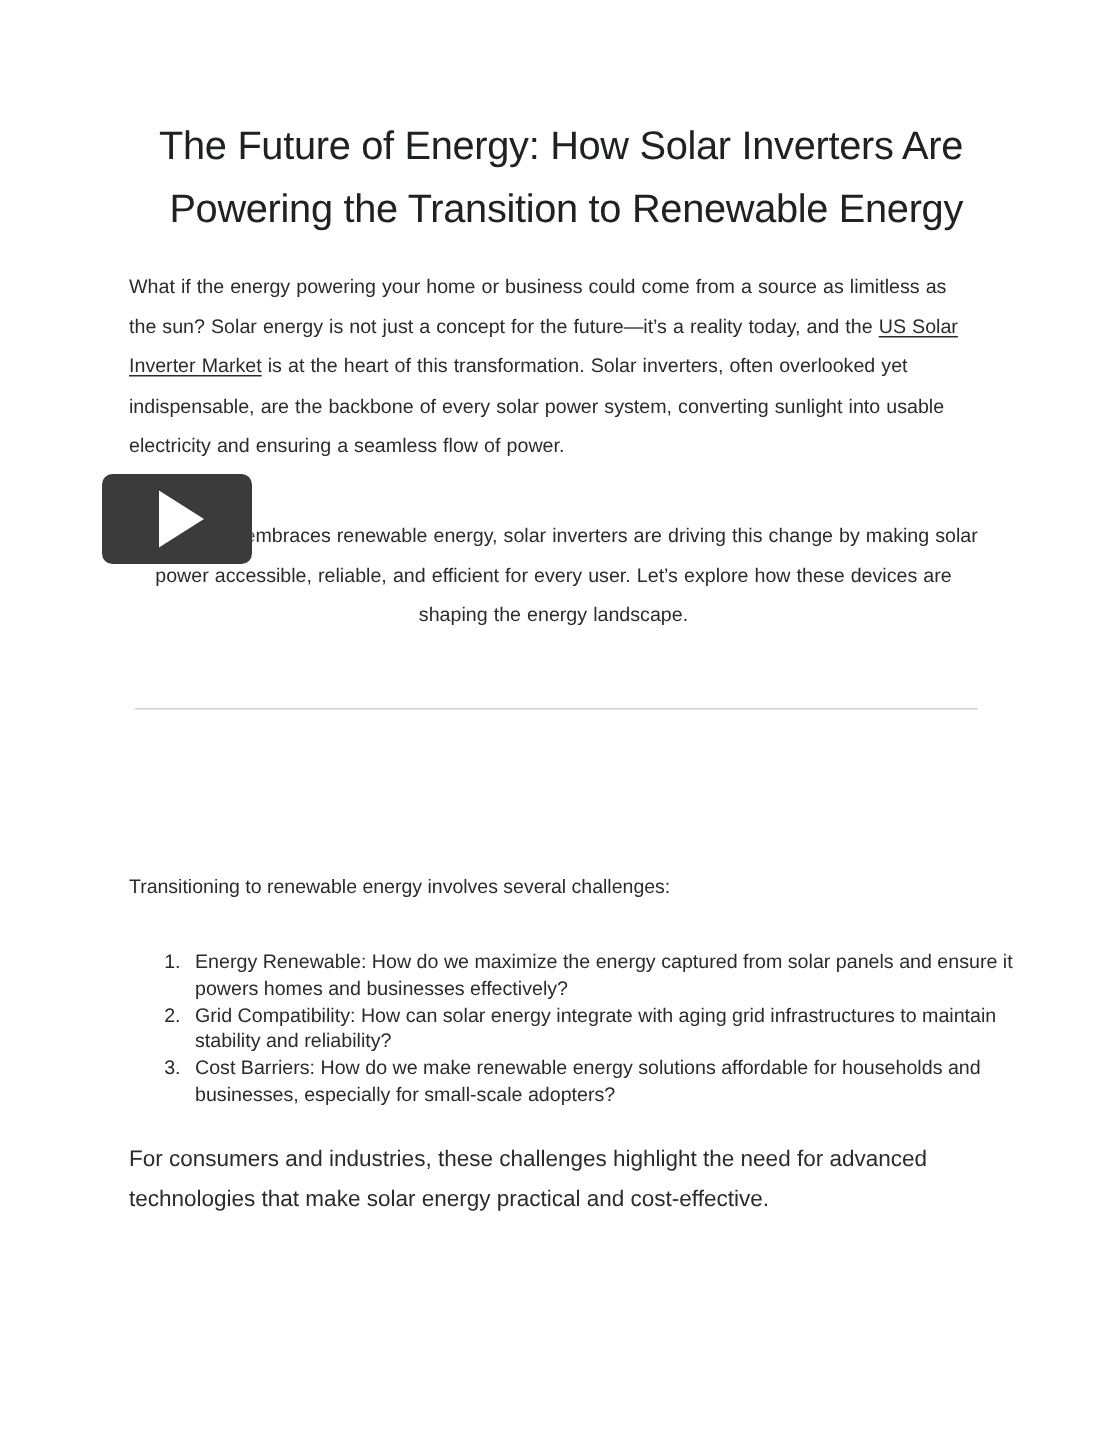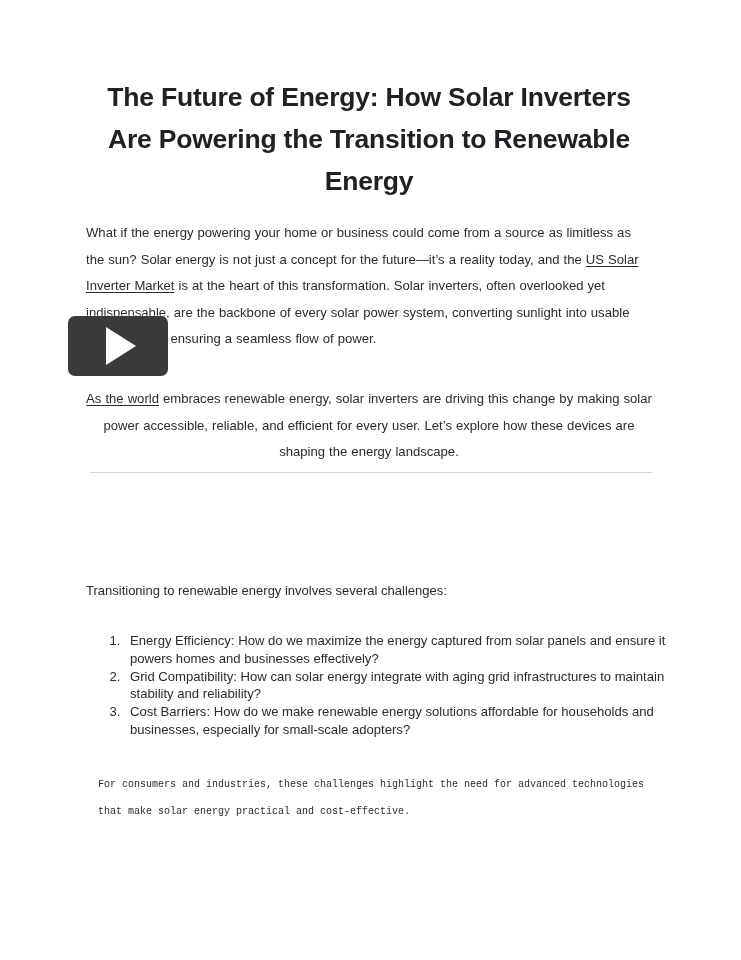--- a/index.html
+++ b/index.html
@@ -33,22 +33,22 @@
     top: 76px;
     width: 566px;
   }
 
   
   .doc-title {
     margin: 0;
     padding: 0 10px;
     font-size: 26.5px;
     line-height: 42px;
-    font-weight: bold;
-    text-align: center;
+    font-weight: normal;
+    text-align: right;
     color: #202124;
     letter-spacing: -0.2px;
   }
 
   
   .para {
     margin: 0;
     font-size: 13.1px;
     line-height: 26.6px;
     color: #2b2b2b;
@@ -124,25 +124,24 @@
     padding-left: 6px;
     margin: 0;
   }
 
   
   .closing {
     position: absolute;
     left: 86px;
     top: 760px;
     width: 566px;
-    margin: 12px;
-    font-size: 10px;
+    margin: 0;
+    font-size: 15px;
     line-height: 26.6px;
     color: #2b2b2b;
-    font-family: Liberation Mono, monospace;
   }
 
   
   .video-overlay {
     position: absolute;
     left: 68px;
     top: 316px;
     width: 100px;
     height: 60px;
     background: #3b3b3b;
@@ -176,21 +175,21 @@
     <p class="para para-second"><a class="doclink" href="#">As the world</a><span> embraces renewable energy, solar inverters are driving this change by making solar power accessible, reliable, and efficient for every user. Let’s explore how these devices are shaping the energy landscape.</span></p>
 
   </div>
 
   <div class="divider"></div>
 
 
   <p class="lead-in">Transitioning to renewable energy involves several challenges:</p>
 
   <ol class="challenge-list">
-    <li>Energy Efficiency: How do we maximize the energy captured from solar panels and ensure it powers homes and businesses effectively?</li>
+    <li>Energy Renewable: How do we maximize the energy captured from solar panels and ensure it powers homes and businesses effectively?</li>
     <li>Grid Compatibility: How can solar energy integrate with aging grid infrastructures to maintain stability and reliability?</li>
     <li>Cost Barriers: How do we make renewable energy solutions affordable for households and businesses, especially for small-scale adopters?</li>
   </ol>
 
   <p class="closing">For consumers and industries, these challenges highlight the need for advanced technologies that make solar energy practical and cost-effective.</p>
 
   <div class="video-overlay" title="Play video">
     <span class="play-triangle"></span>
   </div>
 

